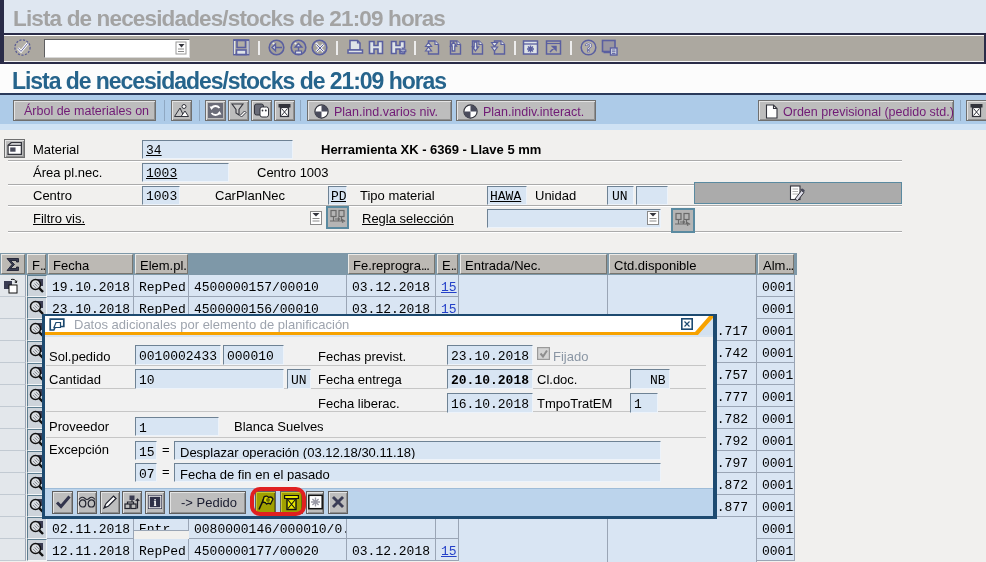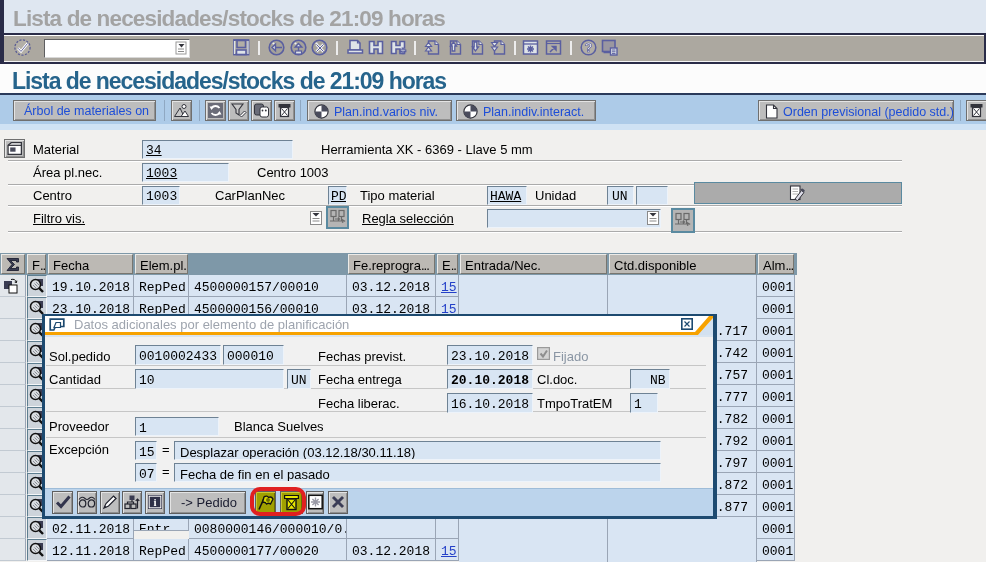--- a/index.html
+++ b/index.html
@@ -4,21 +4,21 @@
 html,body{margin:0;padding:0;}
 #root{position:relative;width:986px;height:562px;overflow:hidden;background:#F1F0EE;
   font-family:"Liberation Sans",sans-serif;-webkit-font-smoothing:antialiased;}
 .abs{position:absolute;}
 .lbl{font-size:13px;color:#000;white-space:nowrap;}
 .inp{background:#D8E5F3;border-top:1px solid #6E8294;border-left:1px solid #6E8294;
   border-bottom:1px solid #EDF3FA;border-right:1px solid #EDF3FA;box-sizing:border-box;
   font-family:"Liberation Mono",monospace;font-size:13px;color:#000;white-space:nowrap;overflow:hidden;}
 .btn{background:#BDBDBD;border:1px solid #6F6F6F;
   box-shadow:inset 1px 1px 0 #E4E4E4,inset -1px -1px 0 #909090;
-  box-sizing:border-box;color:#1d4ed8;font-size:12.5px;white-space:nowrap;overflow:hidden;}
+  box-sizing:border-box;color:#701a75;font-size:12.5px;white-space:nowrap;overflow:hidden;}
 .hc{background:#BCB9B4;box-sizing:border-box;border-top:1px solid #ECEBE8;border-left:1px solid #ECEBE8;
   border-right:1px solid #77756F;border-bottom:1px solid #77756F;font-size:13px;color:#000;
   white-space:nowrap;overflow:hidden;padding:3px 0 0 4px;}
 .dc{background:#D9E5F3;box-sizing:border-box;border-right:1px solid #9AA5B5;border-bottom:1px solid #9AA5B5;
   font-family:"Liberation Mono",monospace;font-size:13px;color:#000;white-space:nowrap;overflow:hidden;padding:5px 0 0 5px;}
 .num{text-align:left;padding:23px 5px 0 0;}
 .num2{text-align:right;padding:5px 8px 0 0;}
 .link{color:#2440C8;text-decoration:underline;}
 </style></head><body>
 <div id="root">
@@ -194,21 +194,21 @@
 <div class="abs" style="left:8px;top:231px;width:894px;height:1px;background:#ABABAB;"></div>
 <div class="abs" style="left:8px;top:232px;width:894px;height:1px;background:#FFFFFF;"></div>
 <div class="abs btn" style="left:4px;top:139px;width:21px;height:19px;"></div>
 <svg class="abs" style="left:7px;top:141px;" width="16" height="15" viewBox="0 0 15 14">
 <path d="M1 12.5 V4 L4 1.5 H13.5 V12.5 Z" fill="#fff" stroke="#33343C" stroke-width="1.2"></path>
 <path d="M1 4 H13.5" stroke="#33343C" stroke-width="1.2"></path>
 <rect x="3" y="6" width="5" height="4" fill="#4A4C5C"></rect>
 </svg>
 <div class="abs lbl" style="left:33px;top:142px;">Material</div>
 <div class="abs inp" style="left:142px;top:140px;width:151px;height:19px;padding:2px 0 0 3px;"><span style="text-decoration:underline;">34</span></div>
-<div class="abs lbl" style="left:321px;top:142px;">Herramienta XK - 6369 - Llave 5 mm</div>
+<div class="abs lbl" style="left:321px;top:142px;font-weight:bold;">Herramienta XK - 6369 - Llave 5 mm</div>
 <div class="abs lbl" style="left:33px;top:165px;">Área pl.nec.</div>
 <div class="abs inp" style="left:142px;top:163px;width:87px;height:19px;padding:2px 0 0 3px;"><span style="text-decoration:underline;">1003</span></div>
 <div class="abs lbl" style="left:257px;top:165px;">Centro 1003</div>
 <div class="abs lbl" style="left:33px;top:188px;">Centro</div>
 <div class="abs inp" style="left:142px;top:186px;width:38px;height:19px;padding:2px 0 0 3px;">1003</div>
 <div class="abs lbl" style="left:215px;top:188px;">CarPlanNec</div>
 <div class="abs inp" style="left:328px;top:186px;width:19px;height:19px;padding:2px 0 0 2px;"><span style="text-decoration:underline;">PD</span></div>
 <div class="abs lbl" style="left:360px;top:188px;">Tipo material</div>
 <div class="abs inp" style="left:487px;top:186px;width:40px;height:19px;padding:2px 0 0 2px;"><span style="text-decoration:underline;">HAWA</span></div>
 <div class="abs lbl" style="left:535px;top:188px;">Unidad</div>

